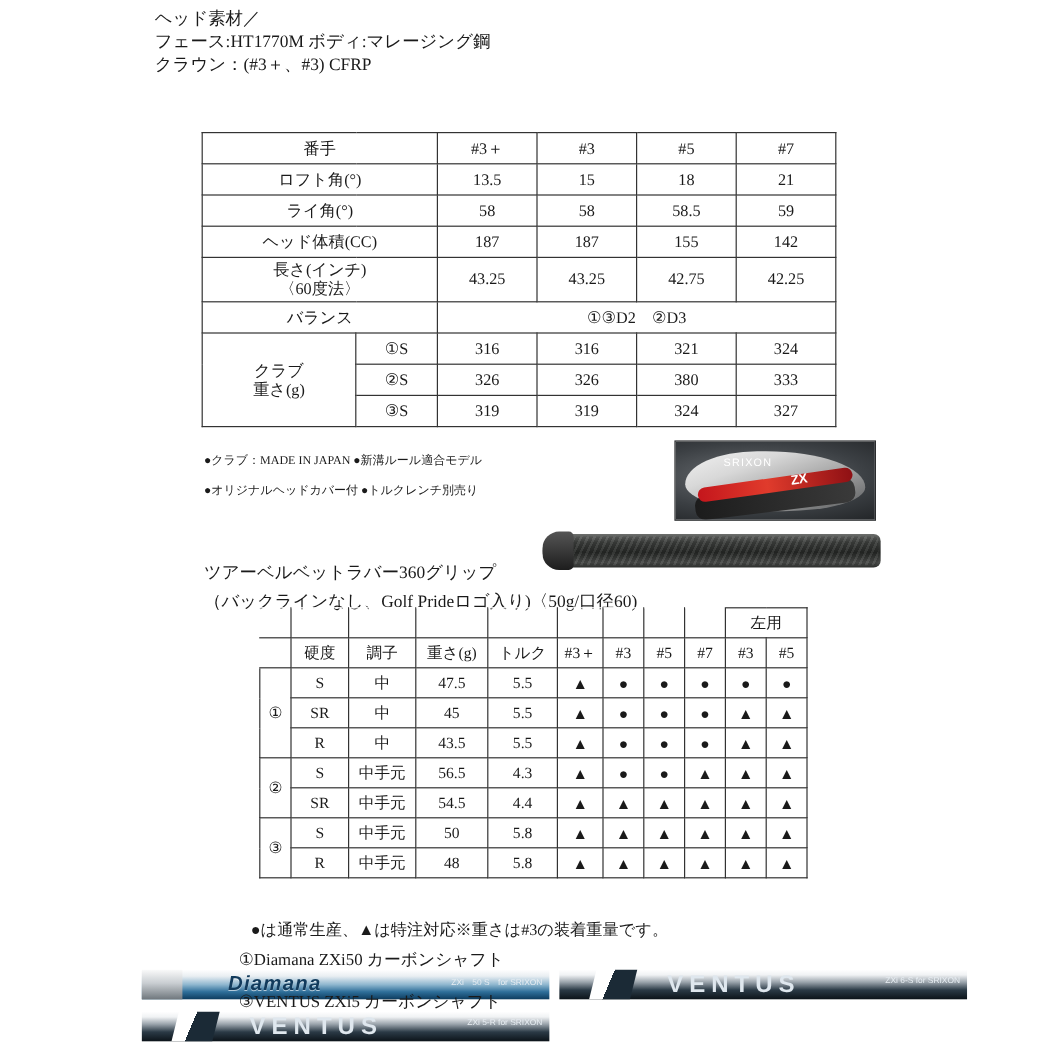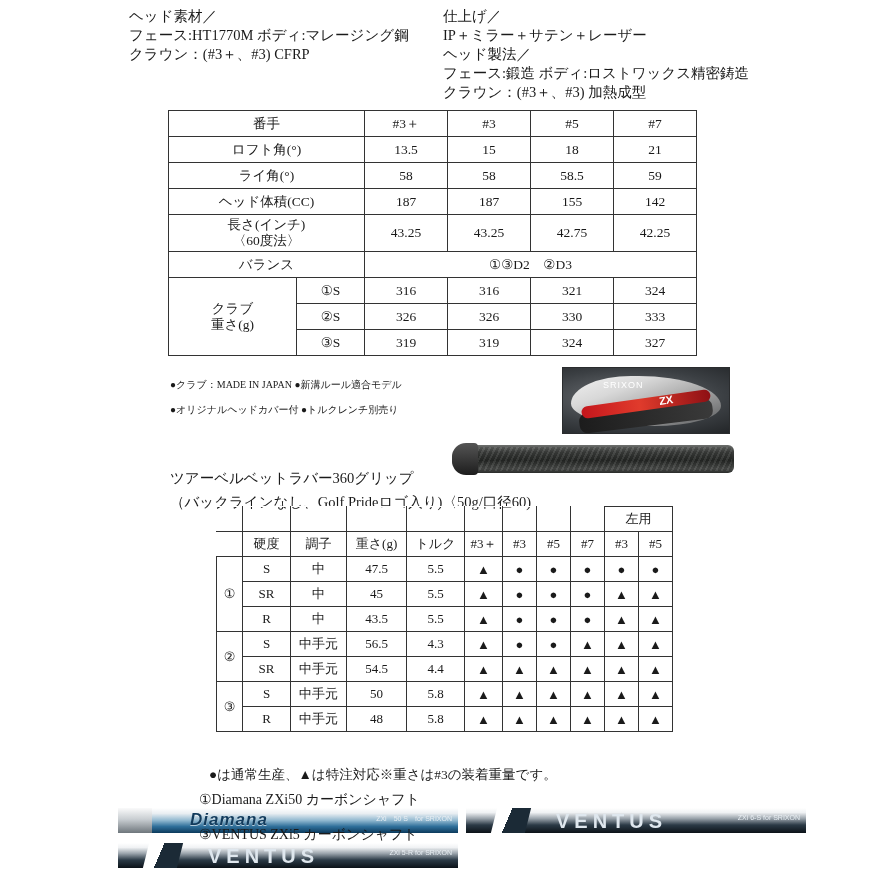--- a/index.html
+++ b/index.html
@@ -172,25 +172,20 @@
   }
 </style>
 </head>
 <body>
 
 <div class="page">
 
   <div class="spec-block" id="spec-left">ヘッド素材／
 フェース:HT1770M ボディ:マレージング鋼
 クラウン：(#3＋、#3) CFRP</div>
-  <div class="spec-block" id="spec-right">仕上げ／
-IP＋ミラー＋サテン＋レーザー
-ヘッド製法／
-フェース:鍛造 ボディ:ロストワックス精密鋳造
-クラウン：(#3＋、#3) 加熱成型</div>
 
   <table id="main-table">
     <tbody>
         <tr>
       <td class="lbl" colspan="2">番手</td>
       <td class="col">#3＋</td>
       <td class="col">#3</td>
       <td class="col">#5</td>
       <td class="col">#7</td>
     </tr>
@@ -237,21 +232,21 @@
       <td style="width:68px">①S</td>
       <td>316</td>
       <td>316</td>
       <td>321</td>
       <td>324</td>
     </tr>
     <tr>
       <td>②S</td>
       <td>326</td>
       <td>326</td>
-      <td>330</td>
+      <td>380</td>
       <td>333</td>
     </tr>
     <tr>
       <td>③S</td>
       <td>319</td>
       <td>319</td>
       <td>324</td>
       <td>327</td>
     </tr>
   </tbody>

